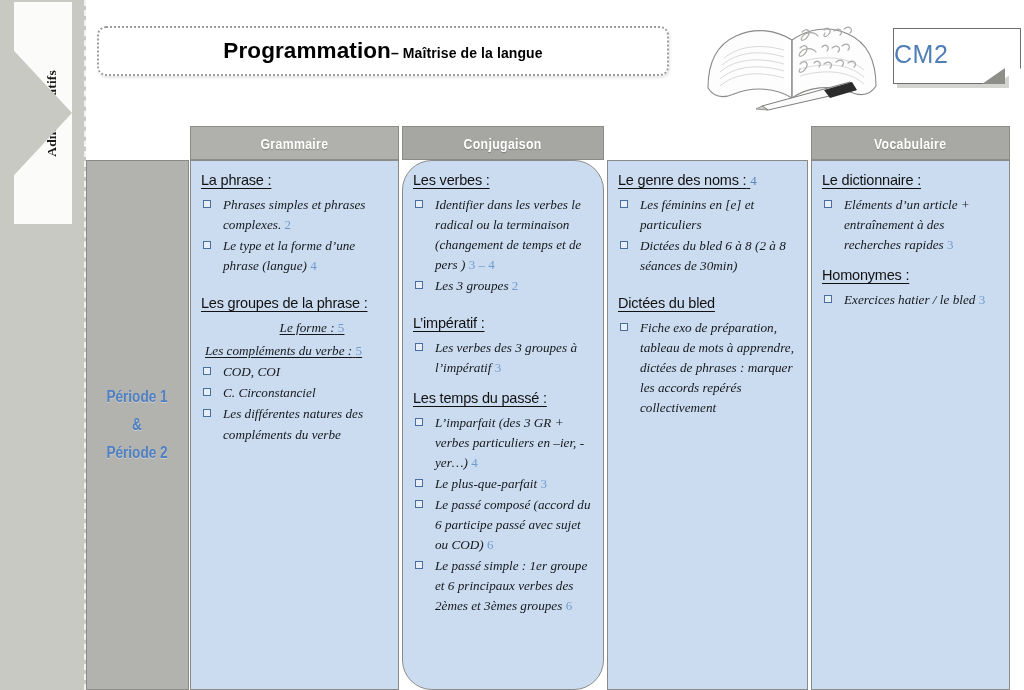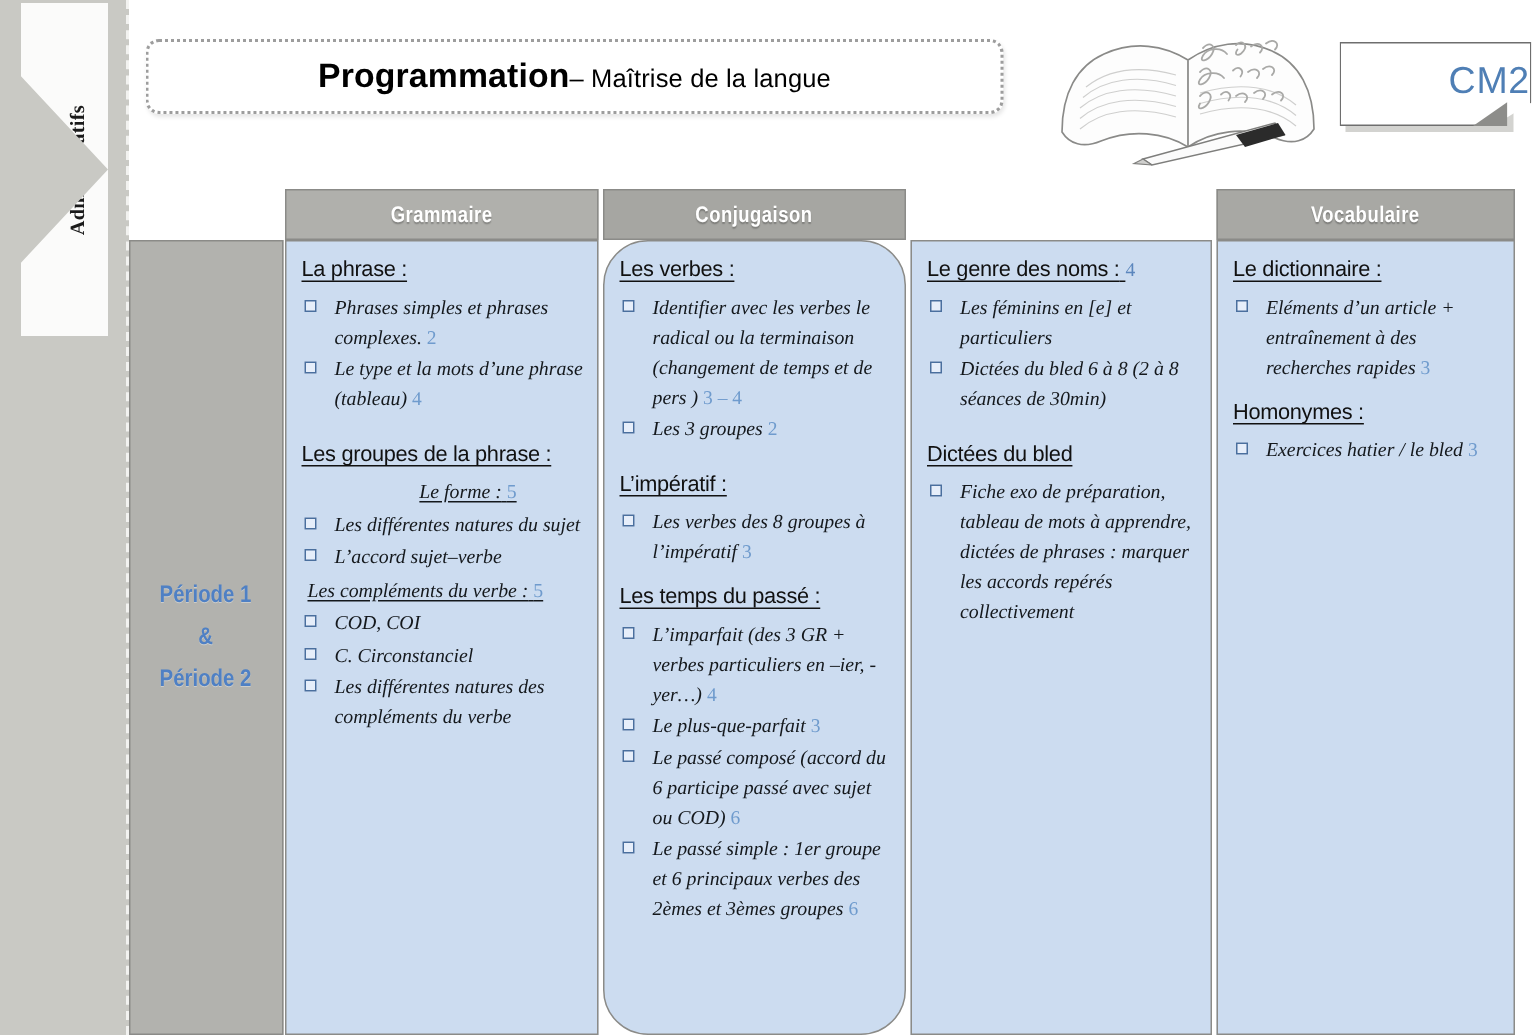--- a/index.html
+++ b/index.html
@@ -66,21 +66,21 @@
     align-items: center;
     justify-content: center;
     box-shadow: 1px 2px 3px rgba(0,0,0,0.10);
   }
   .title-text {
     font-family: "Liberation Sans", sans-serif;
     color: #000;
     white-space: nowrap;
   }
   .title-main { font-size: 22.5px; font-weight: bold; letter-spacing: 0.1px; }
-  .title-sub  { font-size: 17px; font-weight: normal; letter-spacing: 0.1px; }
+  .title-sub  { font-size: 14px; font-weight: bold; letter-spacing: 0.1px; }
 
   
   .notebook {
     position: absolute;
     left: 700px; top: 6px;
     width: 190px; height: 108px;
   }
   .notebook svg { display: block; }
 
   
@@ -97,21 +97,21 @@
   }
   .cm2-card .face {
     position: absolute;
     left: 0; top: 0;
     width: 128px; height: 56px;
     background: #ffffff;
     border: 1.5px solid #6e6e6e;
     box-sizing: border-box;
     -webkit-clip-path: polygon(0 0, 100% 0, 100% 72%, 80% 100%, 0 100%);
     clip-path: polygon(0 0, 100% 0, 100% 72%, 80% 100%, 0 100%);
-    display: flex; align-items: center; justify-content: flex-end;
+    display: flex; align-items: center; justify-content: flex-start;
   }
   .cm2-card .fold {
     position: absolute;
     right: 0px; bottom: 0px;
     width: 23px; height: 16px;
     background: #8d8d8a;
     -webkit-clip-path: polygon(100% 0, 100% 100%, 0 100%);
     clip-path: polygon(100% 0, 100% 100%, 0 100%);
   }
   .cm2-text {
@@ -329,47 +329,43 @@
     <div class="period-cell">
       <div class="period-text">Période 1
 &amp;
 Période 2</div>
     </div>
 
     <div class="col-body" style="left:104px; width:209px;">
       <div class="sec-head">La phrase :</div>
       <ul class="items">
         <li><span>Phrases simples et phrases complexes.</span> <span class="num">2</span></li>
-        <li><span>Le type et la mots d’une phrase (tableau)</span> <span class="num">4</span></li>
+        <li><span>Le type et la forme d’une phrase (langue)</span> <span class="num">4</span></li>
       </ul>
       <div class="spacer-md"></div>
       <div class="sec-head">Les groupes de la phrase :</div>
       <span class="sub-underline indent"><span>Le forme :</span> <span class="num">5</span></span>
-      <ul class="items">
-        <li><span>Les différentes natures du sujet</span></li>
-        <li><span>L’accord sujet–verbe</span></li>
-      </ul>
       <span class="sub-underline left"><span>Les compléments du verbe :</span> <span class="num">5</span></span>
       <ul class="items">
         <li><span>COD, COI</span></li>
         <li><span>C. Circonstanciel</span></li>
         <li><span>Les différentes natures des compléments du verbe</span></li>
       </ul>
     </div>
 
     <div class="col-body" style="left:316px; width:202px;border-radius:30px;">
       <div class="sec-head">Les verbes :</div>
       <ul class="items">
-        <li><span>Identifier avec les verbes le radical ou la terminaison (changement de temps et de pers )</span> <span class="num">3 – 4</span></li>
+        <li><span>Identifier dans les verbes le radical ou la terminaison (changement de temps et de pers )</span> <span class="num">3 – 4</span></li>
         <li><span>Les 3 groupes</span> <span class="num">2</span></li>
       </ul>
       <div class="spacer-md"></div>
       <div class="sec-head">L’impératif :</div>
       <ul class="items">
-        <li><span>Les verbes des 8 groupes à l’impératif</span> <span class="num">3</span></li>
+        <li><span>Les verbes des 3 groupes à l’impératif</span> <span class="num">3</span></li>
       </ul>
       <div class="spacer-sm"></div>
       <div class="sec-head">Les temps du passé :</div>
       <ul class="items">
         <li><span>L’imparfait (des 3 GR + verbes particuliers en –ier, -yer…)</span> <span class="num">4</span></li>
         <li><span>Le plus-que-parfait</span> <span class="num">3</span></li>
         <li><span>Le passé composé (accord du 6 participe passé avec sujet ou COD)</span> <span class="num">6</span></li>
         <li><span>Le passé simple : 1er groupe et 6 principaux verbes des 2èmes et 3èmes groupes</span> <span class="num">6</span></li>
       </ul>
     </div>

